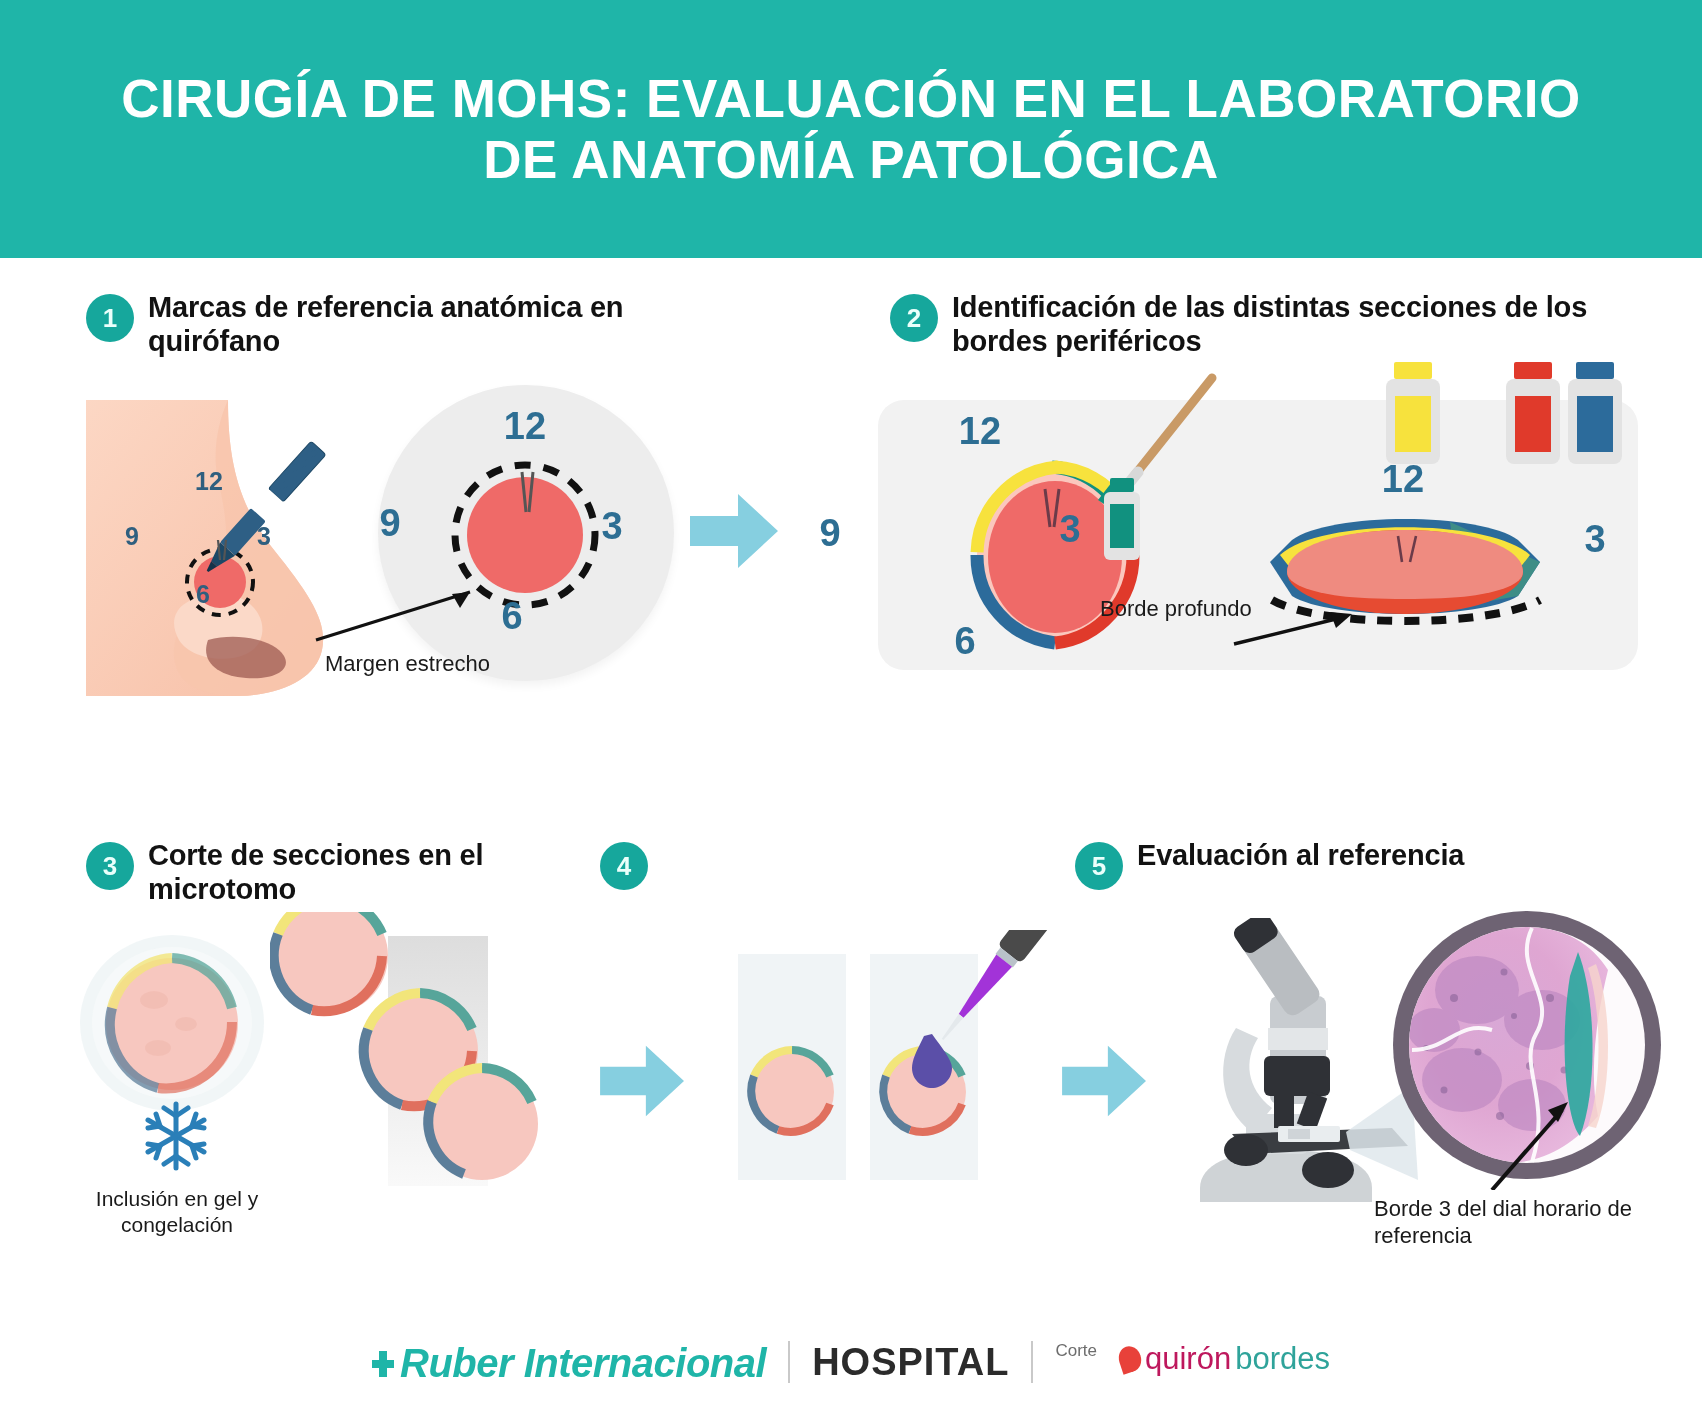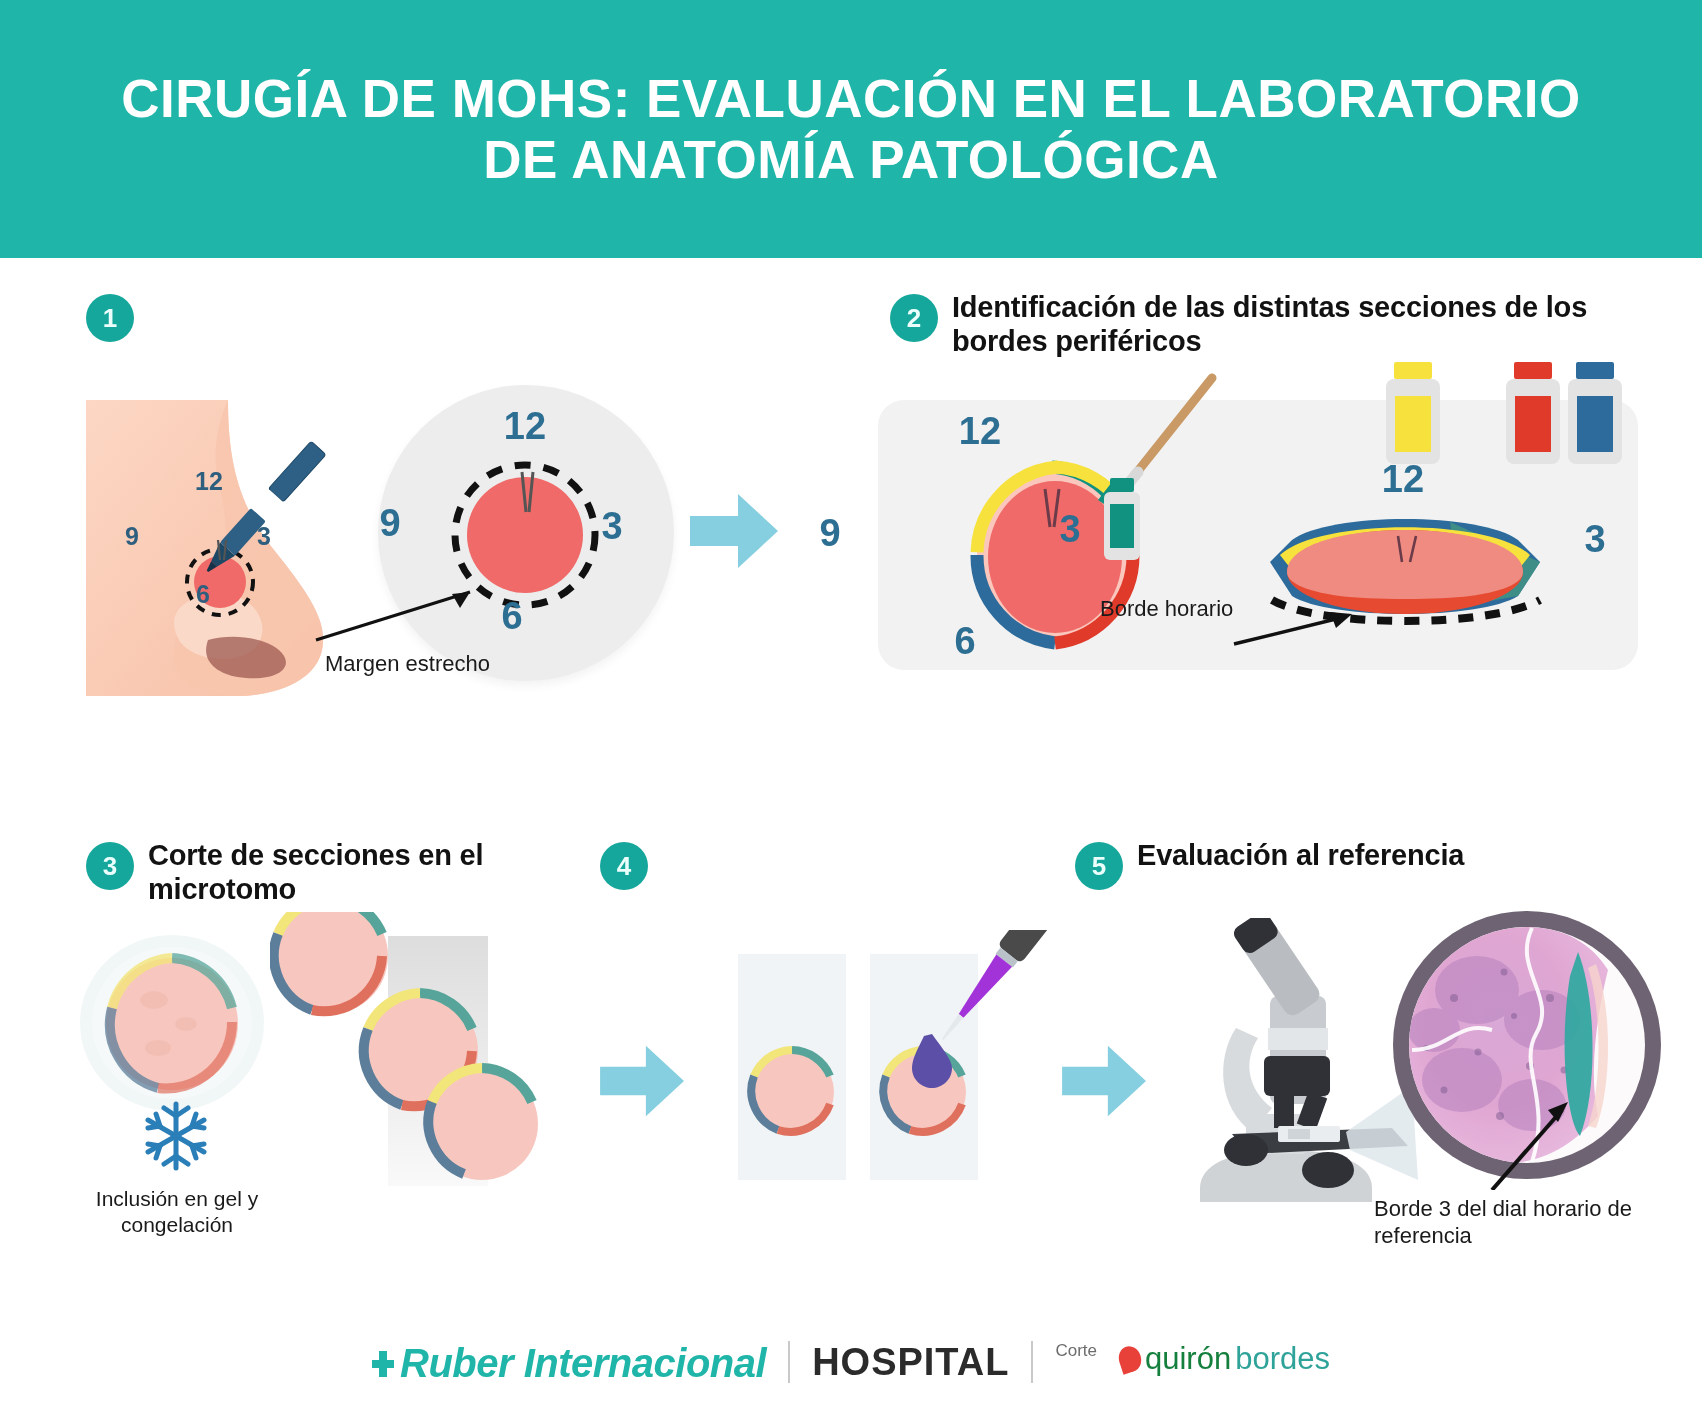--- a/index.html
+++ b/index.html
@@ -71,36 +71,37 @@
     content:""; position:absolute; background:#1fb5a8;
   }
   .logo-cross:before { left: 7px; top: 0; width: 8px; height: 26px; }
   .logo-cross:after { left: 0; top: 9px; width: 22px; height: 8px; }
   .logo-ruber-txt { font-size: 40px; font-weight: 700; color: #1fb5a8; font-style: italic; letter-spacing: -0.5px;}
   .sep { width: 2px; height: 42px; background: #c9c9c9; }
   .logo-hospital { font-size: 38px; font-weight: 700; color: #2b2b2b; letter-spacing: 1px; }
   .logo-grupo { font-size: 17px; color: #6d6d6d; }
   .logo-quiron { display: flex; align-items: center; gap: 4px; }
   .quiron-leaf { width: 22px; height: 26px; border-radius: 50% 50% 50% 0; background:#e8413a; transform: rotate(-18deg);}
-  .logo-quiron-txt1 { font-size: 31px; color: #15803d; font-weight: 400;}
+  .logo-quiron-txt1 { font-size: 31px; color: #be185d; font-weight: 400;}
   .logo-quiron-txt2 { font-size: 31px; color: #2fa39a; font-weight: 400;}
 
   .snowflake { position: absolute; color: #2a7fb8; }
 </style>
 </head>
 <body>
 
 <div class="page">
 
   <div class="header">
     <div class="header-title">CIRUGÍA DE MOHS: EVALUACIÓN EN EL LABORATORIO DE ANATOMÍA PATOLÓGICA</div>
   </div>
 
   <div class="step-head" style="left:86px; top:290px; width:620px;">
     <div class="badge">1</div>
+    <div class="step-title">Marcas de referencia anatómica en quirófano</div>
   </div>
 
   <svg class="nose-wrap" style="left:78px; top:400px;" width="310" height="300" viewBox="0 0 310 300">
     <defs>
       <linearGradient id="skin" x1="0" y1="0" x2="1" y2="1">
         <stop offset="0%" stop-color="#fcd7c4"></stop>
         <stop offset="100%" stop-color="#f7bfa6"></stop>
       </linearGradient>
     </defs>
     <path d="M8,0 L150,0 C150,60 160,105 196,150 C232,195 250,222 244,250 C238,278 205,295 160,296 L8,296 Z" fill="url(#skin)"></path>
@@ -218,21 +219,21 @@
     <path d="M37,72 C37,46 90,30 155,30 C220,30 273,46 273,72 C273,84 250,92 220,96 C190,100 120,100 90,96 C60,92 37,84 37,72 Z" fill="#ef8b80"></path>
     <line x1="148" y1="36" x2="152" y2="62" stroke="#6b3b49" stroke-width="2.6"></line>
     <line x1="166" y1="36" x2="160" y2="62" stroke="#6b3b49" stroke-width="2.6"></line>
     <g stroke="#111" stroke-width="8" stroke-dasharray="15 12" fill="none">
       <path d="M22,100 C70,128 240,128 290,100"></path>
     </g>
   </svg>
   <div class="clock-num" style="left:1358px; top:458px; width:90px;">12</div>
   <div class="clock-num" style="left:1575px; top:518px; width:40px;">3</div>
 
-  <div class="callout" style="left:1100px; top:596px; width:160px; line-height:1.22;">Borde horario</div>
+  <div class="callout" style="left:1100px; top:596px; width:160px; line-height:1.22;">Borde profundo</div>
   <svg style="position:absolute; left:1232px; top:604px;" width="130" height="48" viewBox="0 0 130 48">
     <line x1="2" y1="40" x2="108" y2="14" stroke="#111" stroke-width="3.4"></line>
     <path d="M120,10 L98,8 L104,24 Z" fill="#111"></path>
   </svg>
 
   <div class="step-head" style="left:86px; top:838px; width:430px;">
     <div class="badge">3</div>
     <div class="step-title">Corte de secciones en el microtomo</div>
   </div>
 

